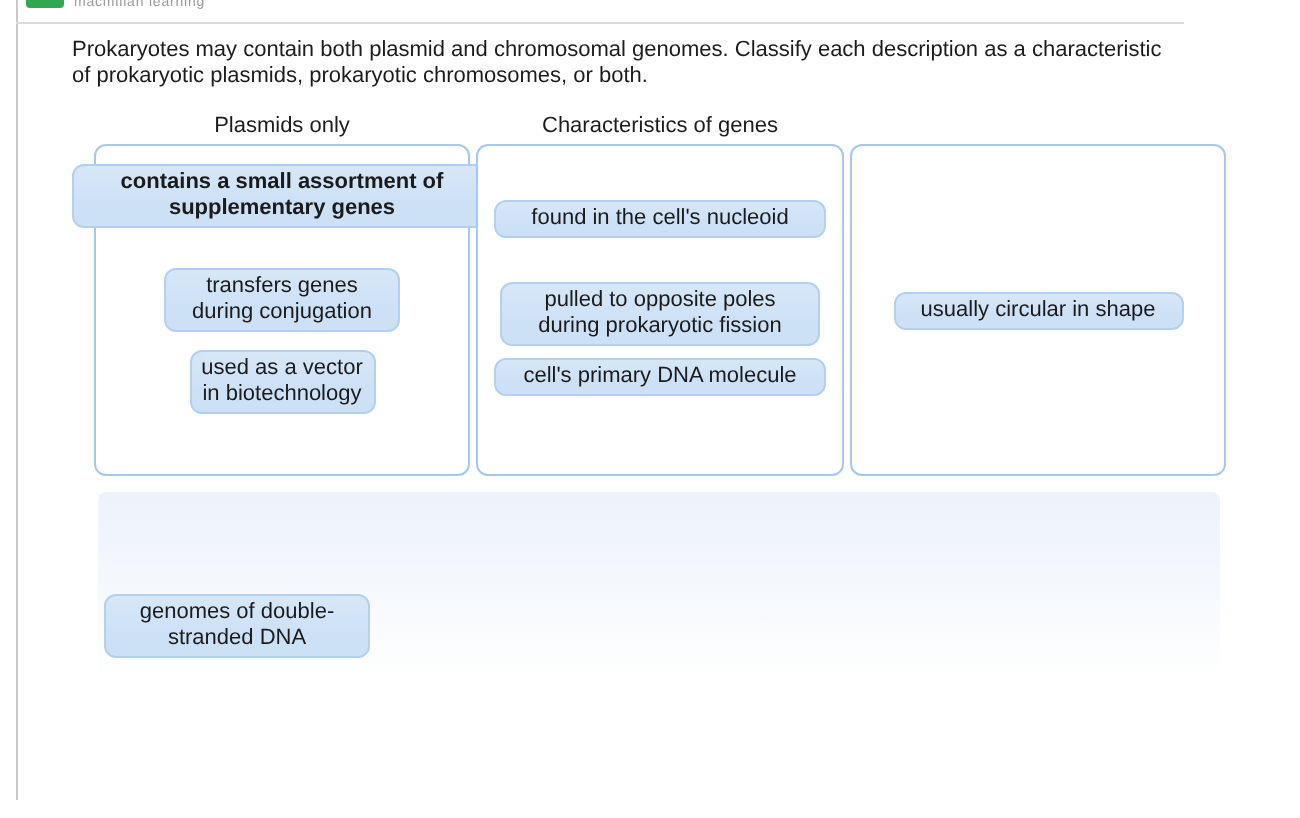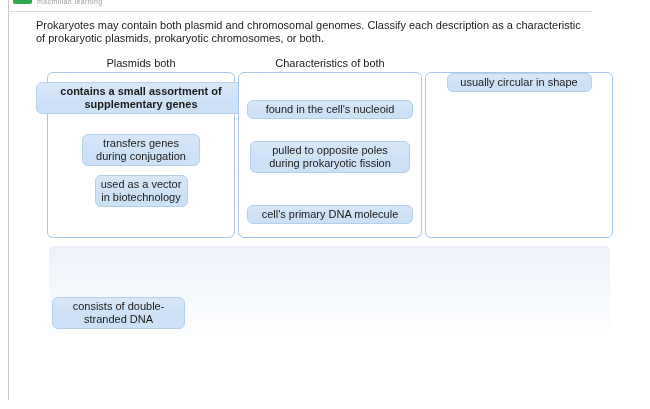--- a/index.html
+++ b/index.html
@@ -108,23 +108,23 @@
     cursor: grab;
   }
   
   .b1c1 { width: 210px; margin-top: 9px; font-weight: bold; }
   .b1c2 { width: 118px; margin-top: 20px; }
   .b1c3 { width: 185px; margin-top: 6px; }
   .b1c4 { width: 93px; margin-top: 9px; }
   
   .b2c1 { width: 166px; margin-top: 27px; }
   .b2c2 { width: 160px; margin-top: 22px; }
-  .b2c3 { width: 166px; margin-top: 32px; }
+  .b2c3 { width: 166px; margin-top: 6px; }
   
-  .b3c1 { width: 145px; }
+  .b3c1 { width: 145px; margin-top: 73px; }
   .tray {
     position: absolute;
     left: 49px; top: 246px;
     width: 561px; height: 96px;
     border-radius: 4px;
     background: linear-gradient(180deg, var(--tray-bg, #edf2fa) 0%, #f6f9fd 55%, rgba(255,255,255,0) 100%);
   }
   .tray-chip {
     position: absolute;
     left: 52px; top: 297px;
@@ -142,22 +142,22 @@
   <div class="brand-logo"></div>
   <div class="brand-text-clip">
     <span>macmillan learning</span>
   </div>
 
   <div class="header-divider"></div>
 
   <div class="instructions">Prokaryotes may contain both plasmid and chromosomal genomes. Classify each description as a characteristic of prokaryotic plasmids, prokaryotic chromosomes, or both.</div>
 
   <div class="col-headers">
-    <div class="col-header">Plasmids both</div>
-    <div class="col-header">Characteristics of both</div>
+    <div class="col-header">Plasmids only</div>
+    <div class="col-header">Characteristics of genes</div>
   </div>
 
   <div class="boxes">
 
     <div class="dropzone z1">
       <div class="chip b1c1">contains a small assortment of supplementary genes</div>
       <div class="chip b1c2">transfers genes during conjugation</div>
       <div class="chip b1c4">used as a vector in biotechnology</div>
     </div>
 
@@ -167,15 +167,15 @@
       <div class="chip b2c3">cell's primary DNA molecule</div>
     </div>
 
     <div class="dropzone z3">
       <div class="chip b3c1">usually circular in shape</div>
     </div>
 
   </div>
 
   <div class="tray"></div>
-  <div class="chip tray-chip">consists of double-stranded DNA</div>
+  <div class="chip tray-chip">genomes of double-stranded DNA</div>
 
 </div>
 
 </body></html>

